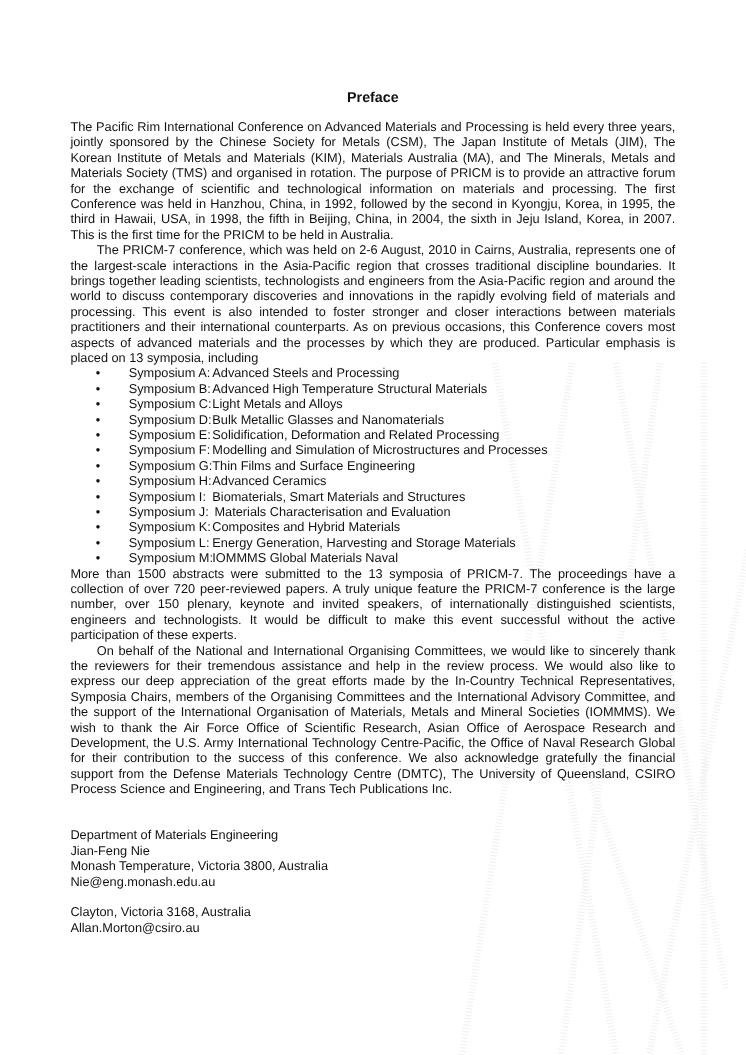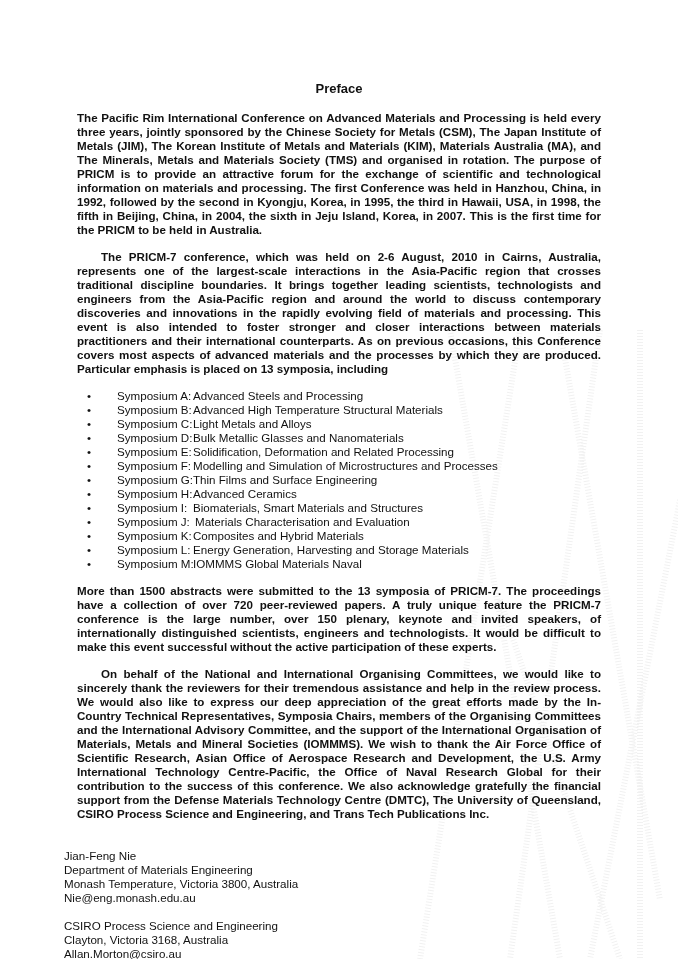--- a/index.html
+++ b/index.html
@@ -11,21 +11,21 @@
       position: absolute; left: 0; top: 0; width: 678px; height: 959px; pointer-events: none;
     }
     .page {
       position: absolute; left: 64px; top: 80px; width: 550px;
       font-size: 11.6px; line-height: 14px;
     }
     .title {
       text-align: center; font-weight: bold; font-size: 13px; line-height: 18px;
       margin: 0 0 11px 0;
     }
-    .para { margin: 13px; text-align: justify; text-align-last: left; font-weight: bold; }
+    .para { margin: 0; text-align: justify; text-align-last: left; }
     .indent { text-indent: 24px; }
     ul.symposia { list-style: none; margin: 0; padding: 0; }
     ul.symposia li { position: relative; height: 14px; white-space: nowrap; }
     .bullet { position: absolute; left: 23px; top: 0; }
     .sym-label { position: absolute; left: 41px; top: 0; margin-left: 12px; }
     .sym-topic { position: absolute; left: 129px; top: 0; }
     .signature { margin-top: 28px; }
     .sig-block { margin: 0 0 14px 0; }
     .sig-line { display: block; height: 14px; white-space: nowrap; }
   </style>
@@ -116,24 +116,23 @@
         <span class="sym-label">Symposium M:</span>
         <span class="sym-topic">IOMMMS Global Materials Naval</span>
       </li>
   </ul>
 
   <p class="para">More than 1500 abstracts were submitted to the 13 symposia of PRICM-7. The proceedings have a collection of over 720 peer-reviewed papers. A truly unique feature the PRICM-7 conference is the large number, over 150 plenary, keynote and invited speakers, of internationally distinguished scientists, engineers and technologists. It would be difficult to make this event successful without the active participation of these experts.</p>
   <p class="para indent">On behalf of the National and International Organising Committees, we would like to sincerely thank the reviewers for their tremendous assistance and help in the review process. We would also like to express our deep appreciation of the great efforts made by the In-Country Technical Representatives, Symposia Chairs, members of the Organising Committees and the International Advisory Committee, and the support of the International Organisation of Materials, Metals and Mineral Societies (IOMMMS). We wish to thank the Air Force Office of Scientific Research, Asian Office of Aerospace Research and Development, the U.S. Army International Technology Centre-Pacific, the Office of Naval Research Global for their contribution to the success of this conference. We also acknowledge gratefully the financial support from the Defense Materials Technology Centre (DMTC), The University of Queensland, CSIRO Process Science and Engineering, and Trans Tech Publications Inc.</p>
 
   <div class="signature">
     <div class="sig-block">
+      <span class="sig-line">Department of Materials Engineering</span>
       <span class="sig-line">Jian-Feng Nie</span>
-      <span class="sig-line">Department of Materials Engineering</span>
       <span class="sig-line">Monash Temperature, Victoria 3800, Australia</span>
       <span class="sig-line">Nie@eng.monash.edu.au</span>
     </div>
     <div class="sig-block">
-      <span class="sig-line">CSIRO Process Science and Engineering</span>
       <span class="sig-line">Clayton, Victoria 3168, Australia</span>
       <span class="sig-line">Allan.Morton@csiro.au</span>
     </div>
   </div>
 </div>
 
 </body></html>

